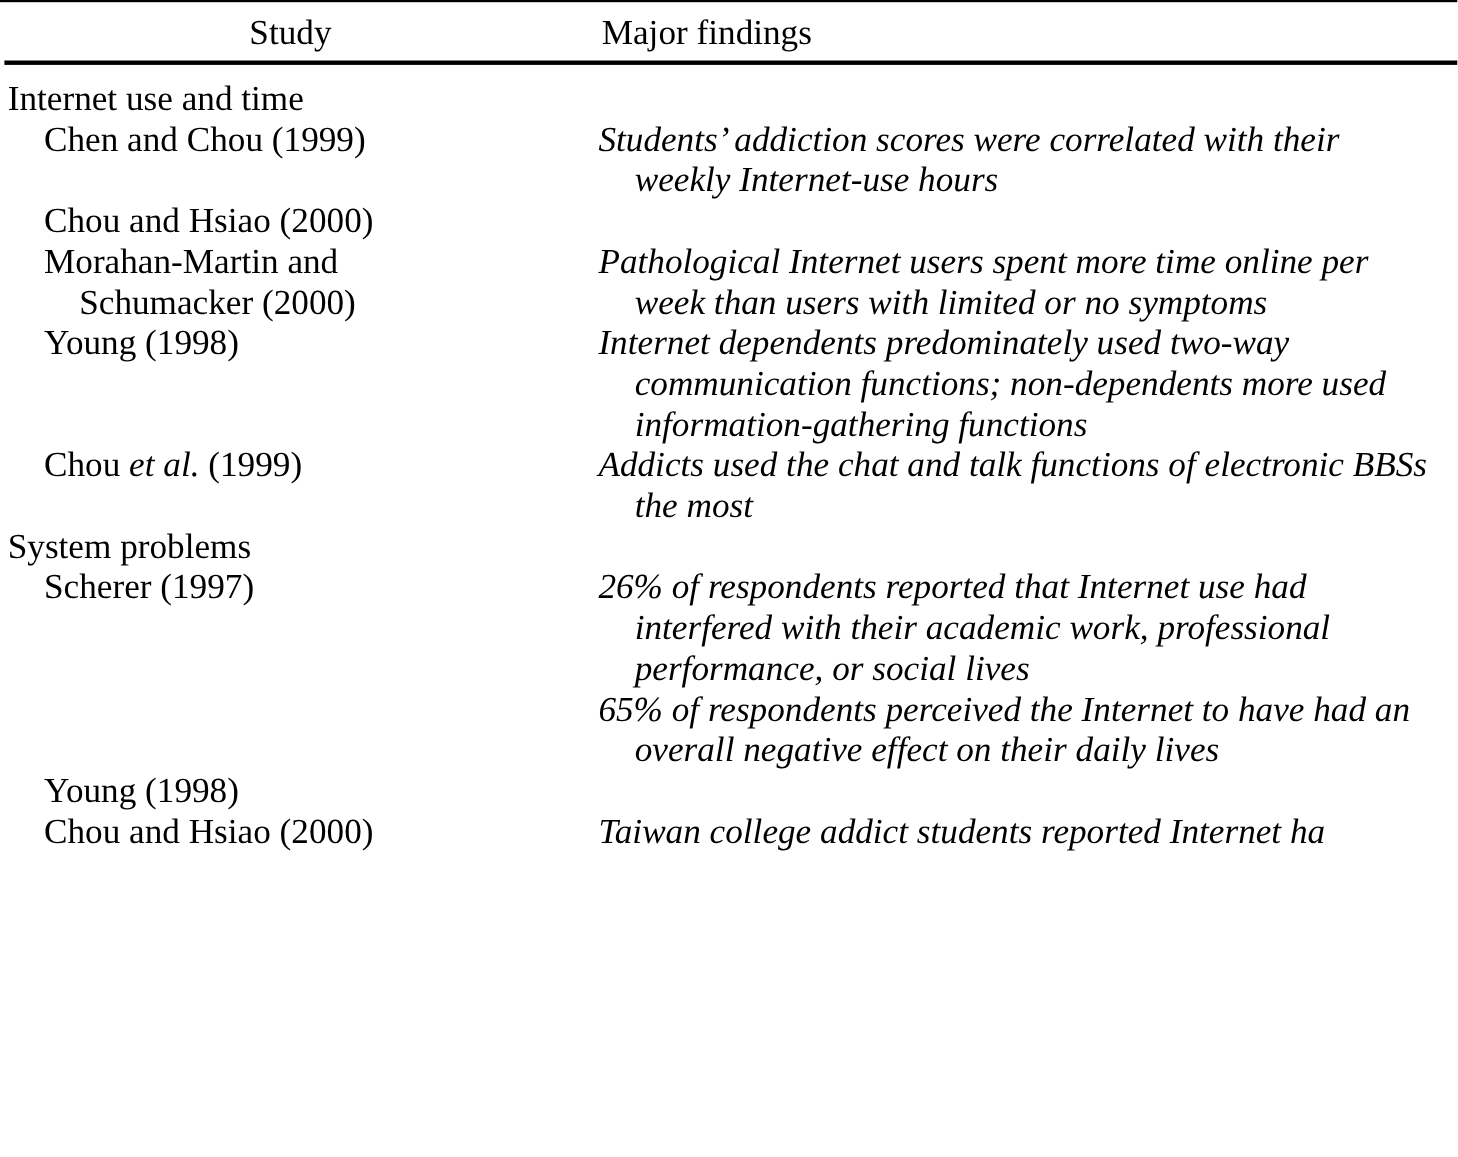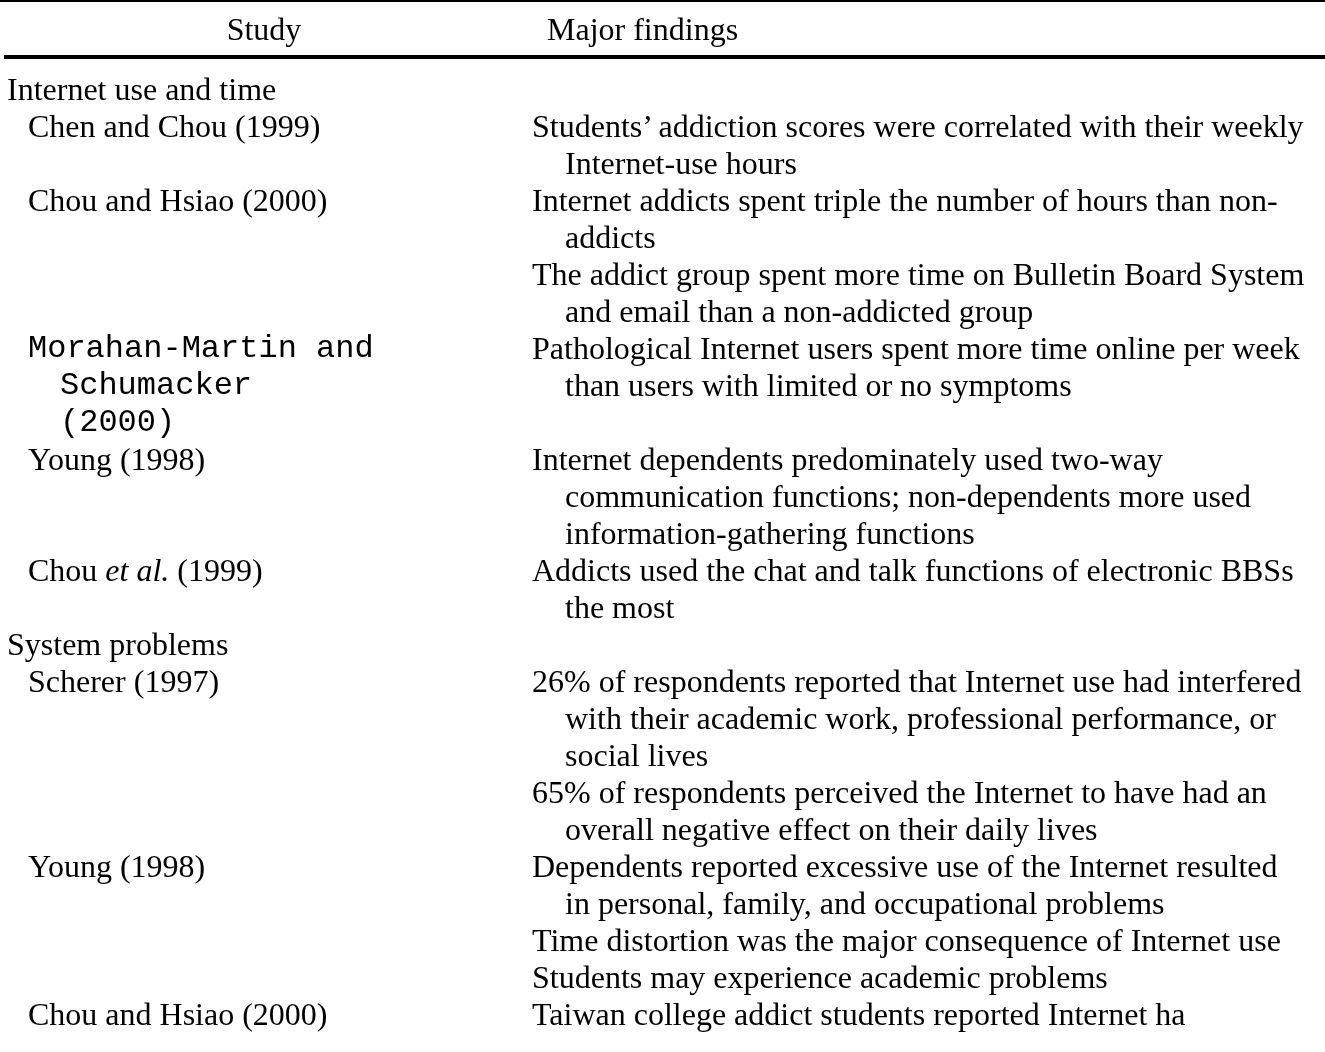--- a/index.html
+++ b/index.html
@@ -9,24 +9,24 @@
     color: #000; font-size: 32px; line-height: 37px;
   }
   .rule-top { position: absolute; left: 0; top: 0; width: 1325px; height: 2px; background: #000; }
   .rule-mid { position: absolute; left: 4px; top: 55px; width: 1321px; height: 4px; background: #000; }
   .hdr { position: absolute; top: 11px; margin-left: 47px; }
   .hdr-study { left: 0; width: 434px; text-align: center; }
   .hdr-find { left: 500px; width: 780px; }
   .table { position: absolute; left: 0; top: 71px; width: 1325px; }
   .row { display: flex; }
   .c-study { width: 504px; flex: none; }
-  .c-find { flex: 1; }
+  .c-find { flex: 1; font-style: italic; }
   .sec { padding-left: 7px; }
-  .study { padding-left: 28px; }
-  .hang { padding-left: 32px; text-indent: -32px; font-family: Liberation Mono, monospace; }
+  .study { padding-left: 40px; }
+  .hang { padding-left: 32px; text-indent: -32px; }
   .finding { padding-left: 33px; text-indent: -33px; padding-right: 20px; }
   i { font-style: italic; }
 </style>
 </head>
 <body>
 
 <div class="rule-top"></div>
 <div class="hdr hdr-study">Study</div>
 <div class="hdr hdr-find">Major findings</div>
 <div class="rule-mid"></div>
@@ -39,24 +39,20 @@
 
   <div class="row">
     <div class="c-study study">Chen and Chou (1999)</div>
     <div class="c-find">
       <div class="finding">Students’ addiction scores were correlated with their weekly Internet-use hours</div>
     </div>
   </div>
 
   <div class="row">
     <div class="c-study study">Chou and Hsiao (2000)</div>
-    <div class="c-find">
-      <div class="finding">Internet addicts spent triple the number of hours than non-addicts</div>
-      <div class="finding">The addict group spent more time on Bulletin Board System and email than a non-addicted group</div>
-    </div>
   </div>
 
   <div class="row">
     <div class="c-study study">
         <div class="hang" style="width:320px">Morahan-Martin and Schumacker (2000)</div>
       </div>
     <div class="c-find">
       <div class="finding">Pathological Internet users spent more time online per week than users with limited or no symptoms</div>
     </div>
   </div>
@@ -82,25 +78,20 @@
   <div class="row">
     <div class="c-study study">Scherer (1997)</div>
     <div class="c-find">
       <div class="finding">26% of respondents reported that Internet use had interfered with their academic work, professional performance, or social lives</div>
       <div class="finding">65% of respondents perceived the Internet to have had an overall negative effect on their daily lives</div>
     </div>
   </div>
 
   <div class="row">
     <div class="c-study study">Young (1998)</div>
-    <div class="c-find">
-      <div class="finding">Dependents reported excessive use of the Internet resulted in personal, family, and occupational problems</div>
-      <div class="finding">Time distortion was the major consequence of Internet use</div>
-      <div class="finding">Students may experience academic problems</div>
-    </div>
   </div>
 
   <div class="row">
     <div class="c-study study">Chou and Hsiao (2000)</div>
     <div class="c-find">
       <div class="finding">Taiwan college addict students reported Internet ha</div>
     </div>
   </div>
 </div>
 

